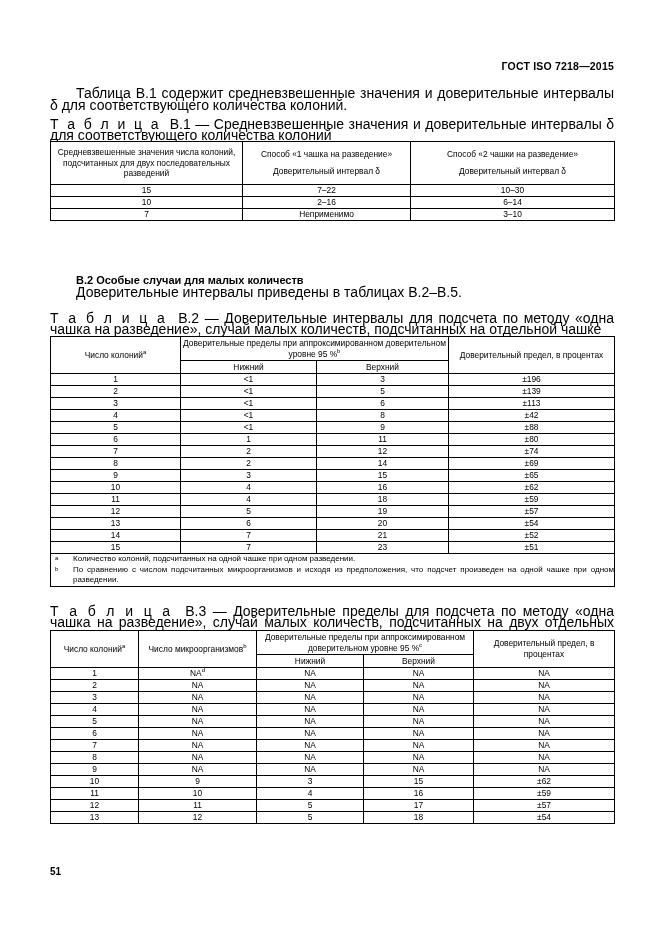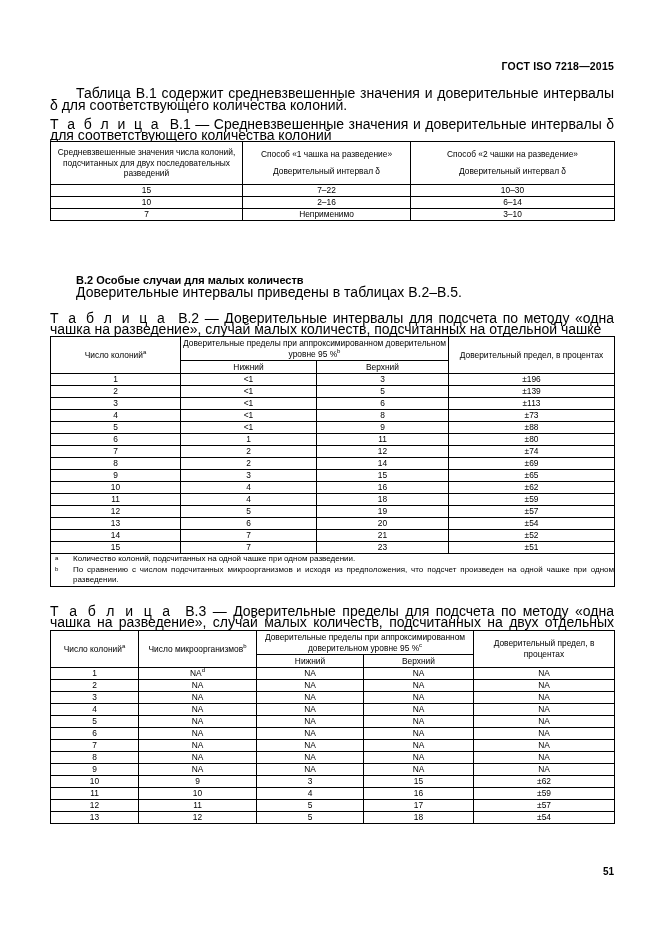--- a/index.html
+++ b/index.html
@@ -138,21 +138,20 @@
     font-size: 6px;
     vertical-align: super;
   }
 
   
   .page-no {
     position: absolute;
     left: 0;
     top: 866px;
     width: 564px;
-    text-align: right;
     font-size: 10px;
     font-weight: bold;
   }
 </style>
 </head>
 <body>
 
 <div class="page">
   <div class="content">
 
@@ -253,21 +252,21 @@
           <tr>
             <td class="dcell">3</td>
             <td class="dcell">&lt;1</td>
             <td class="dcell">6</td>
             <td class="dcell">±113</td>
           </tr>
           <tr>
             <td class="dcell">4</td>
             <td class="dcell">&lt;1</td>
             <td class="dcell">8</td>
-            <td class="dcell">±73</td>
+            <td class="dcell">±42</td>
           </tr>
           <tr>
             <td class="dcell">5</td>
             <td class="dcell">&lt;1</td>
             <td class="dcell">9</td>
             <td class="dcell">±88</td>
           </tr>
           <tr>
             <td class="dcell">6</td>
             <td class="dcell">1</td>

